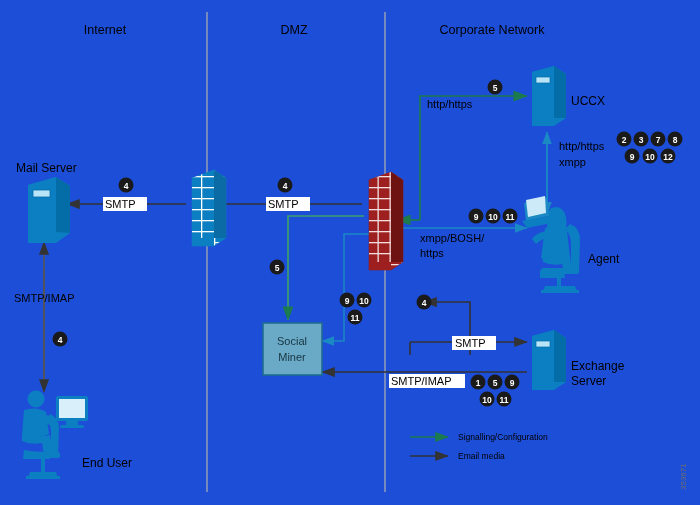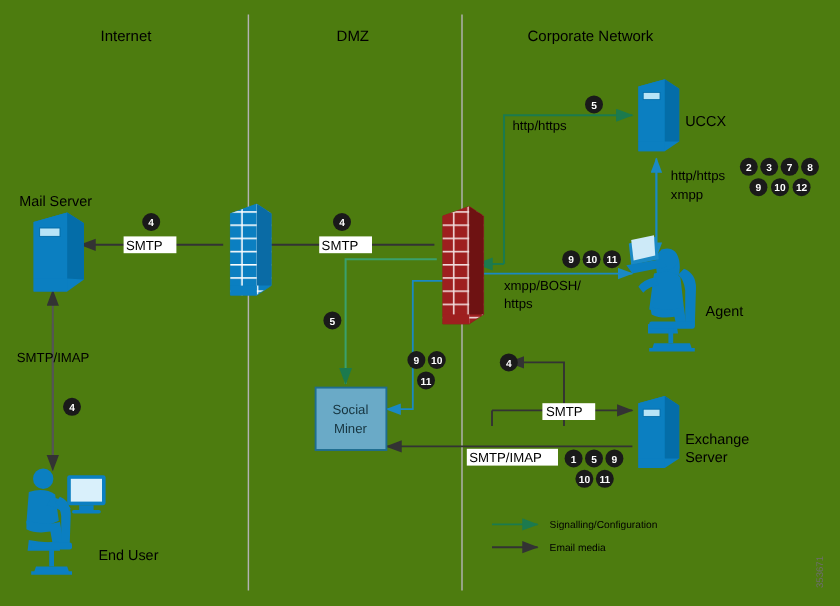--- a/index.html
+++ b/index.html
@@ -8,21 +8,21 @@
     background: #ffffff;
   }
   body {
     font-family: "Liberation Sans", sans-serif;
     -webkit-font-smoothing: antialiased;
   }
   #diagram-root {
     position: relative;
     width: 700px;
     height: 505px;
-    background: #4d7c0f;
+    background: #1d4ed8;
     overflow: hidden;
   }
   #diagram-svg {
     position: absolute;
     left: 0;
     top: 0;
     width: 700px;
     height: 505px;
   }
   .zone-title {

